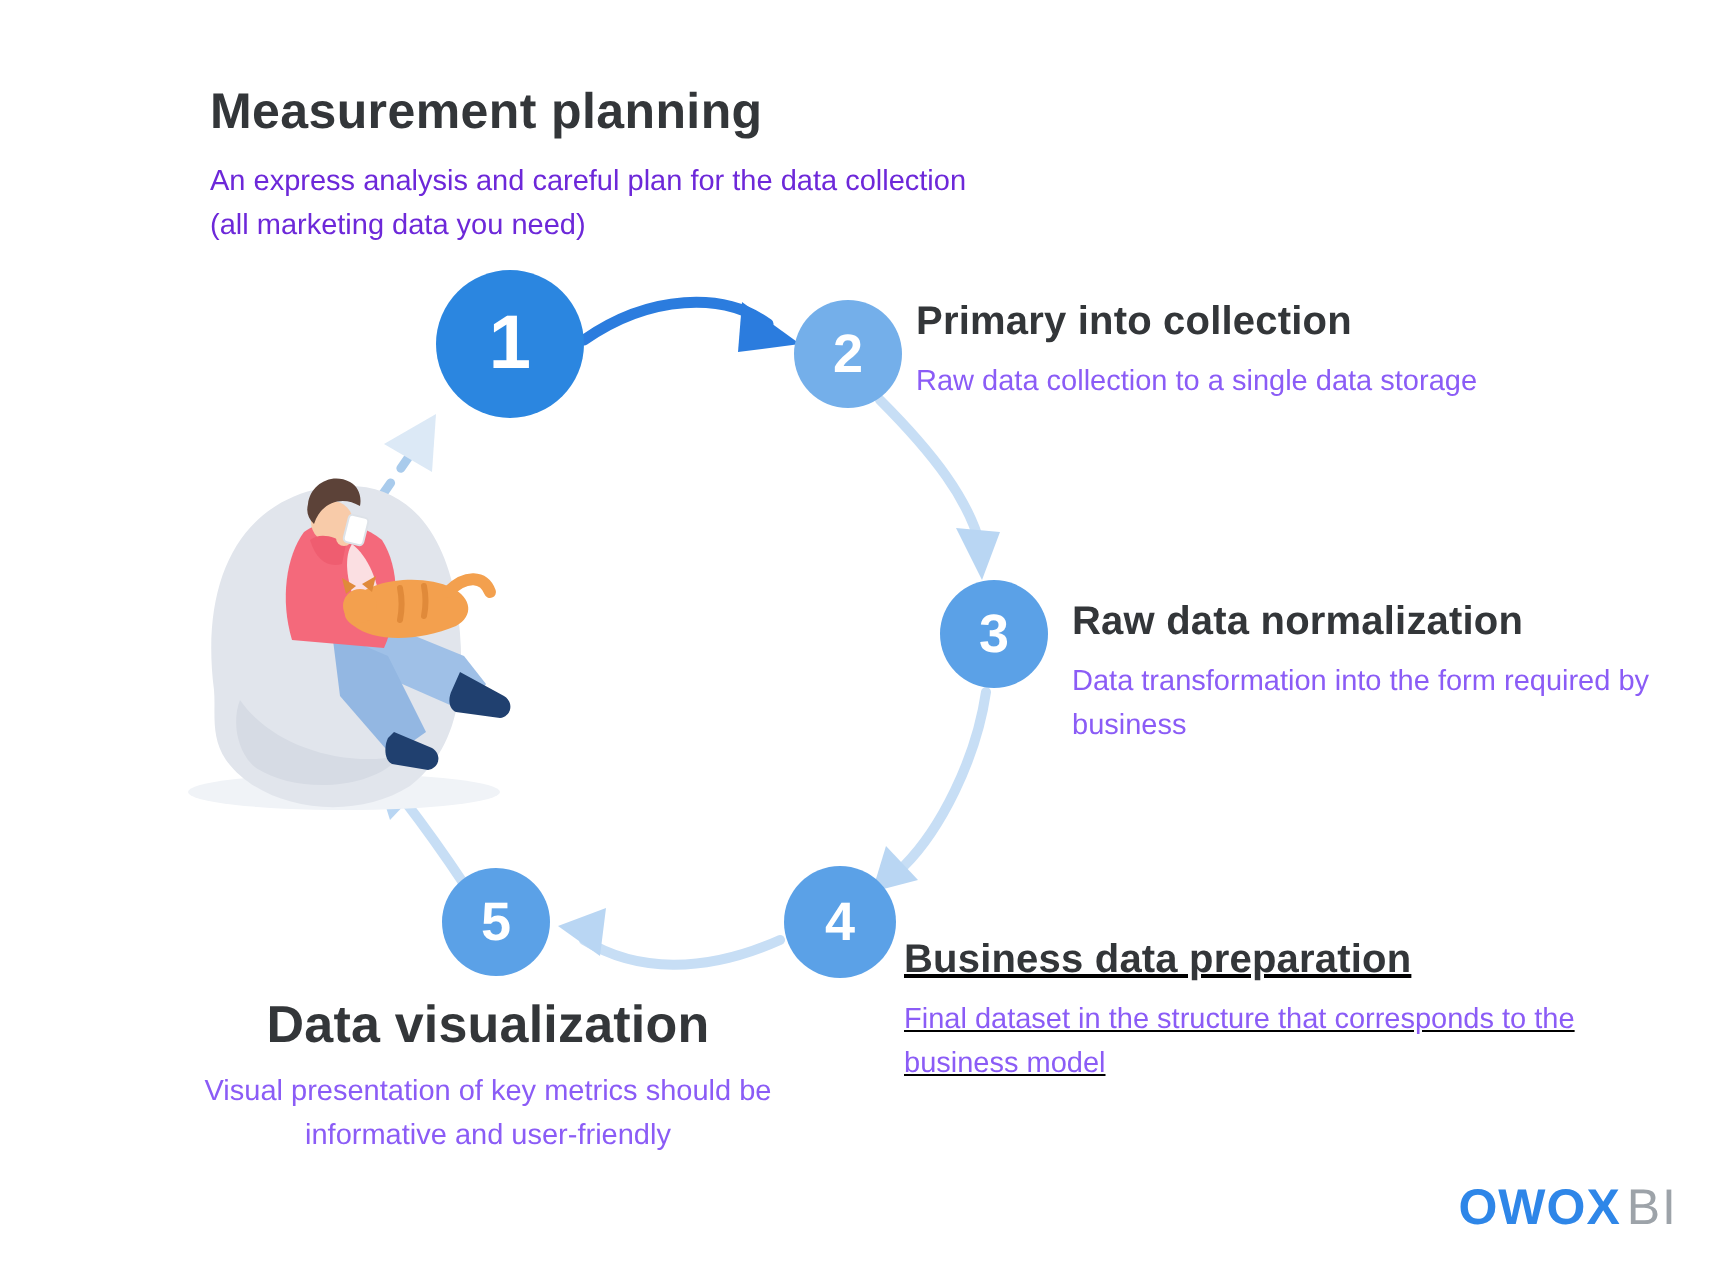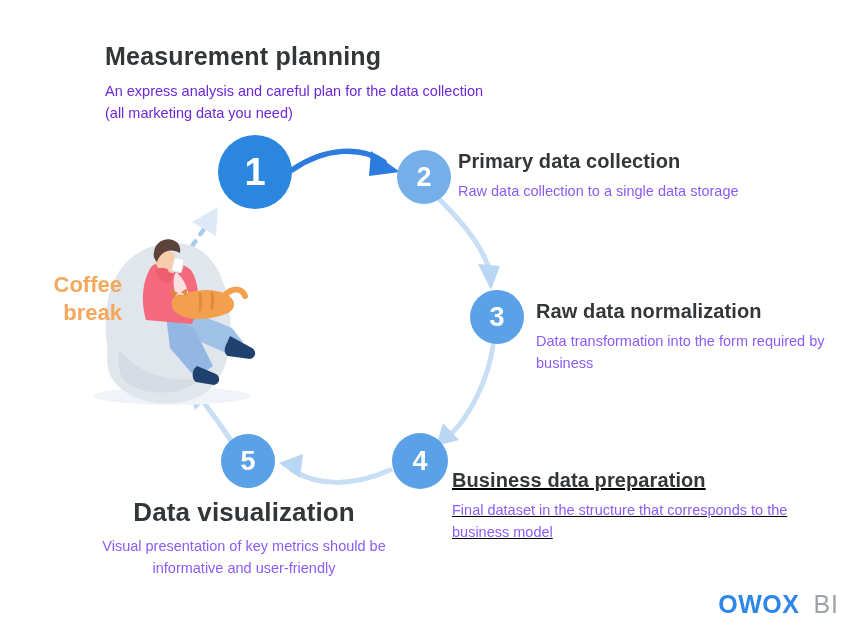--- a/index.html
+++ b/index.html
@@ -88,21 +88,21 @@
   }
 
   
   .logo {
     position: absolute;
     right: 20px; top: 590px;
     font-size: 25px;
     letter-spacing: 0.5px;
     display: flex;
     align-items: baseline;
-    gap: 14px;
+    gap: 3px;
     margin-left: 48px;
   }
   .logo .owox { color: #2e86e8; font-weight: bold; }
   .logo .bi { color: #9da3a9; font-weight: normal; letter-spacing: 1px; }
 </style>
 </head>
 <body>
 
 <div class="canvas">
 
@@ -196,42 +196,38 @@
     <span>3</span>
   </div>
   <div class="step-circle c4">
     <span>4</span>
   </div>
   <div class="step-circle c5">
     <span>5</span>
   </div>
 
   <div class="step-text t2">
-    <h2>Primary data collection</h2>
+    <h2>Primary into collection</h2>
     <p>Raw data collection to a single data storage</p>
   </div>
 
   <div class="step-text t3">
     <h2>Raw data normalization</h2>
     <p>Data transformation into the form required by business</p>
   </div>
 
   <div class="step-text t4">
     <h2>Business data preparation</h2>
     <p>Final dataset in the structure that corresponds to the business model</p>
   </div>
 
   <div class="step-text t5">
     <h2>Data visualization</h2>
     <p>Visual presentation of key metrics should be informative and user-friendly</p>
   </div>
 
-  <div class="coffee-label">
-    <div>Coffee</div>
-    <div>break</div>
-  </div>
 
   <div class="logo">
     <span class="owox">OWOX</span>
     <span class="bi">BI</span>
   </div>
 
 </div>
 
 </body></html>

